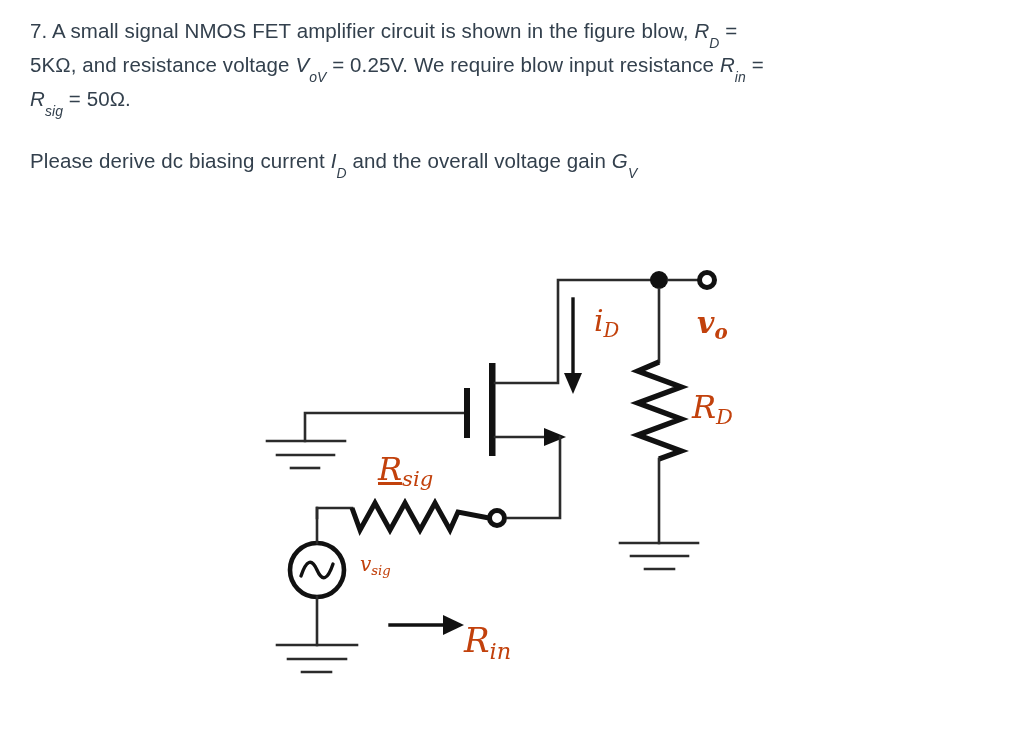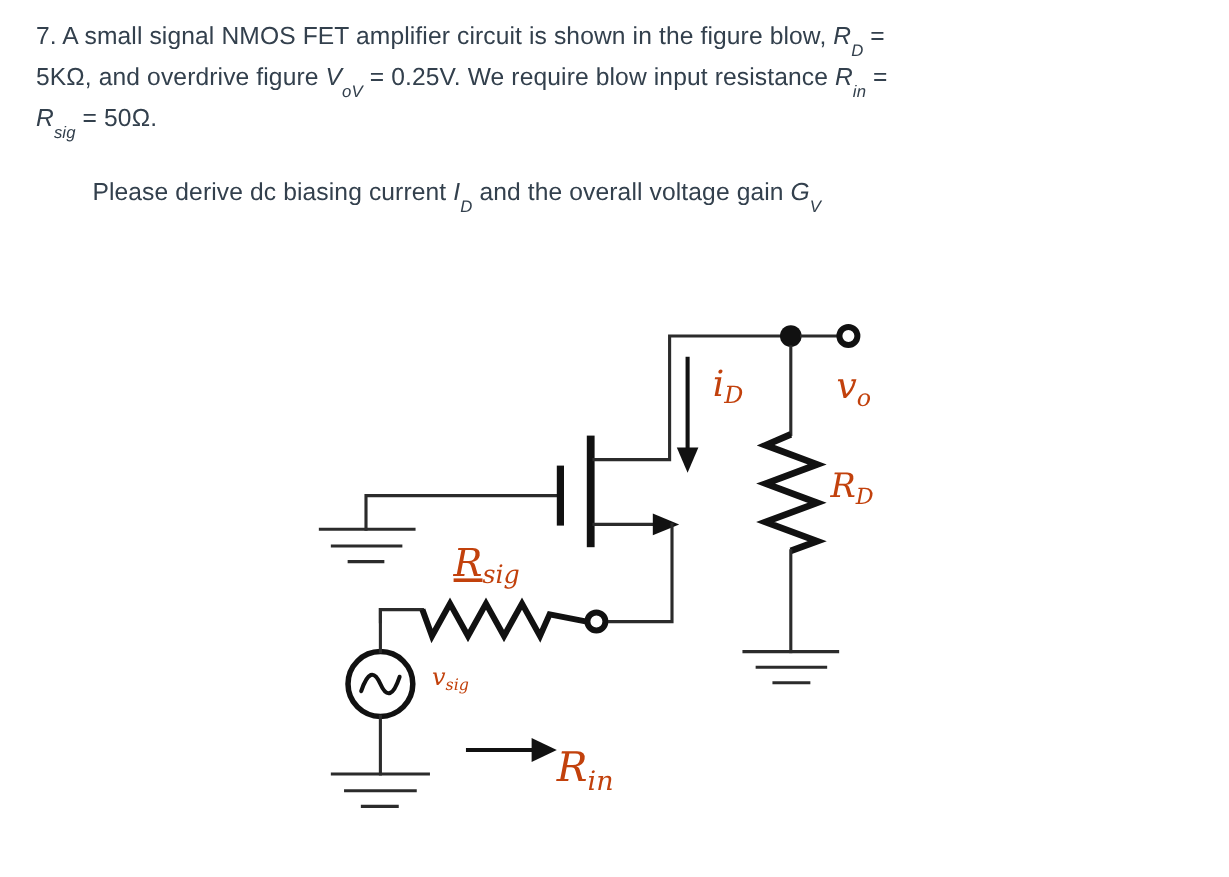--- a/index.html
+++ b/index.html
@@ -10,21 +10,21 @@
   #root{position:relative;width:877px;height:731px;}
 
   
   .prose{
     position:absolute;left:30px;top:14px;width:960px;
     color:#33404d;font-size:20.5px;line-height:34px;
     font-family:"Liberation Sans",sans-serif;
     letter-spacing:.1px;
   }
   .prose p{margin:0 0 0 0;}
-  .prose p.second{margin-top:28px;margin-left:47px;}
+  .prose p.second{margin-top:28px;}
   .it{font-style:italic;}
   sub{font-size:.68em;line-height:0;position:relative;bottom:-0.32em;font-style:italic;}
   .nosub{font-style:normal;}
 
   
   #circuit{position:absolute;left:0;top:0;width:1024px;height:731px;}
 
   
   .mlabel{
     position:absolute;
@@ -38,21 +38,21 @@
 
 <div id="root">
 
   <div class="prose">
     <p>
       <span>7.</span>
       <span>A small signal NMOS FET amplifier circuit is shown in the figure blow,</span>
       <span class="it"><span>R</span><sub>D</sub></span>
       <span class="nosub">=</span>
       <br>
-      <span>5KΩ, and overdrive figure</span>
+      <span>5KΩ, and resistance voltage</span>
       <span class="it"><span>V</span><sub>oV</sub></span>
       <span class="nosub">= 0.25V. We require blow input resistance</span>
       <span class="it"><span>R</span><sub>in</sub></span>
       <span class="nosub">=</span>
       <br>
       <span class="it"><span>R</span><sub>sig</sub></span>
       <span class="nosub">= 50Ω.</span>
     </p>
 
     <p class="second">
@@ -146,25 +146,25 @@
         <path d="M390,625 L446,625" stroke="#111" stroke-width="3.4"></path>
       </g>
       <polygon points="443,615 464,625 443,635" fill="#111" stroke="none"></polygon>
     </g>
   </svg>
 
   <div class="mlabel" style="left:594px;top:303px;font-size:30px;">
     <span>i</span><span class="sb">D</span>
   </div>
 
-  <div class="mlabel" style="left:697px;top:305px;font-size:30px;">
+  <div class="mlabel" style="left:697px;top:305px;font-size:30px;font-weight:bold;">
     <span>v</span><span class="sb">o</span>
   </div>
 
-  <div class="mlabel" style="left:692px;top:388px;font-size:28px;">
+  <div class="mlabel" style="left:692px;top:388px;font-size:32px;">
     <span>R</span><span class="sb">D</span>
   </div>
 
   <div class="mlabel" style="left:378px;top:450px;font-size:32px;text-decoration:underline;">
     <span>R</span><span class="sb">sig</span>
   </div>
 
   <div class="mlabel" style="left:360px;top:552px;font-size:20px;">
     <span>v</span><span class="sb">sig</span>
   </div>

